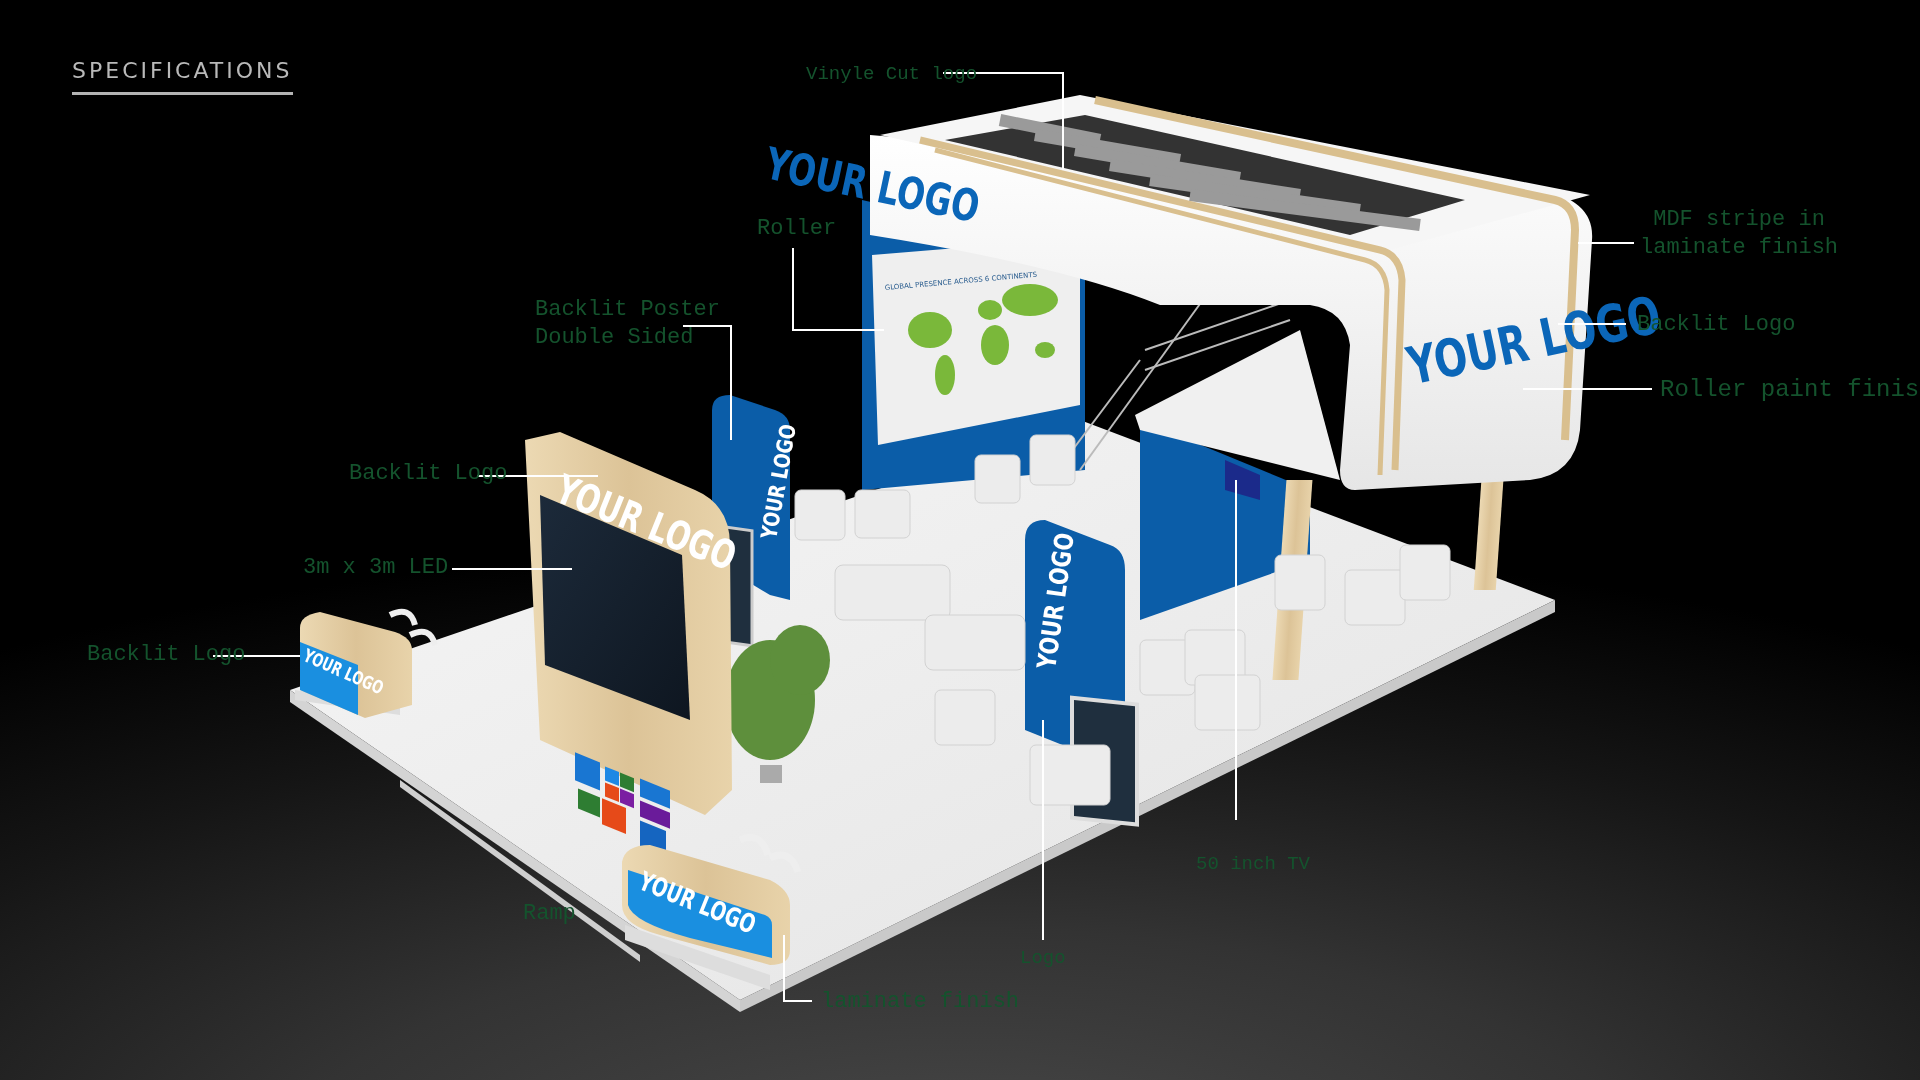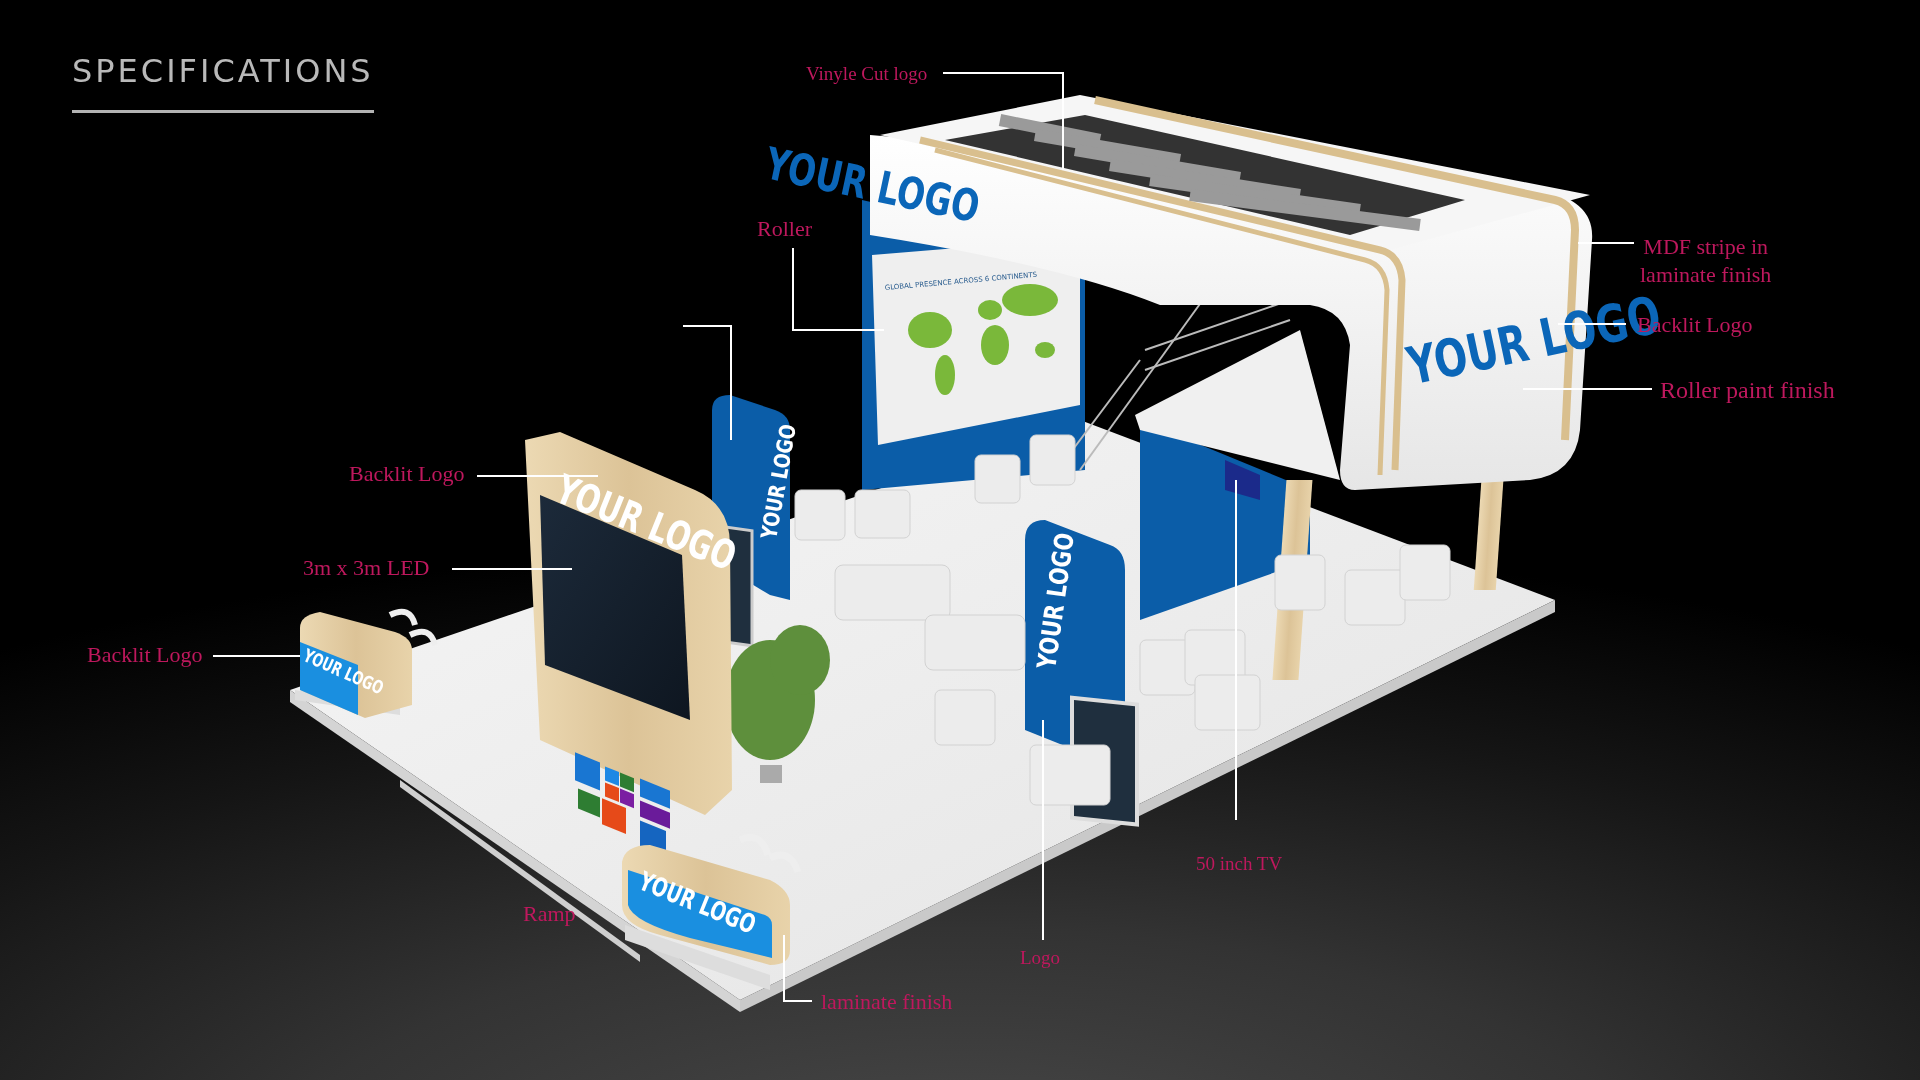--- a/index.html
+++ b/index.html
@@ -1,24 +1,24 @@
 <!DOCTYPE html>
 <html><head>
 <meta charset="utf-8">
 <style>
   html,body{margin:0;padding:0;}
   body{width:1920px;height:1080px;overflow:hidden;position:relative;
     background: radial-gradient(ellipse 120% 80% at 50% 110%, #4a4a4a 0%, #333 30%, #151515 55%, #000 75%);
     font-family:"DejaVu Sans","Liberation Sans",sans-serif;}
   .stage{position:absolute;left:0;top:0;width:1920px;height:1080px;}
-  .title{position:absolute;left:72px;top:52px;color:#b9b9b9;font-size:32px;letter-spacing:3px;
-    font-family:"DejaVu Sans",sans-serif;font-weight:normal;border-bottom:3px solid #b3b3b3;padding-bottom:20px;line-height:38px;}
-  .label{position:absolute;color:#be185d;font-size:22px;line-height:28px;white-space:nowrap;font-family:Liberation Serif, serif;}
+  .title{position:absolute;left:72px;top:52px;color:#b9b9b9;font-size:22px;letter-spacing:3px;
+    font-family:"DejaVu Sans",sans-serif;font-weight:normal;border-bottom:3px solid #b3b3b3;padding-bottom:2px;line-height:38px;}
+  .label{position:absolute;color:#14532d;font-size:22px;line-height:28px;white-space:nowrap;font-family:Liberation Mono, monospace;}
   .label.small{font-size:19px;}
-  .label.center{text-align:center;margin-top:27px;}
+  .label.center{text-align:center;}
   svg.booth{position:absolute;left:0;top:0;}
   svg.leaders{position:absolute;left:0;top:0;pointer-events:none;}
 </style>
 </head>
 <body>
 
 <div class="stage">
 
   <svg class="booth" width="1920" height="1080" viewBox="0 0 1920 1080">
     <defs>
@@ -186,20 +186,24 @@
       <polyline points="1578,243 1634,243"></polyline>
       <polyline points="1558,324 1626,324"></polyline>
       <polyline points="1523,389 1652,389"></polyline>
     </g>
   </svg>
 
   <div class="title">SPECIFICATIONS</div>
 
   <div class="label small" style="left:806px;top:60px;">Vinyle Cut logo</div>
   <div class="label" style="left:757px;top:215px;">Roller</div>
+  <div class="label" style="left:535px;top:296px;">
+    <div>Backlit Poster</div>
+    <div>Double Sided</div>
+  </div>
   <div class="label" style="left:349px;top:460px;">Backlit Logo</div>
   <div class="label" style="left:303px;top:554px;">3m x 3m LED</div>
   <div class="label" style="left:87px;top:641px;">Backlit Logo</div>
   <div class="label" style="left:523px;top:900px;">Ramp</div>
   <div class="label" style="left:821px;top:988px;">laminate finish</div>
   <div class="label small" style="left:1020px;top:944px;text-align:center;">Logo</div>
   <div class="label small" style="left:1196px;top:850px;">50 inch TV</div>
   <div class="label center" style="left:1640px;top:206px;">
     <div>MDF stripe in</div>
     <div>laminate finish</div>

